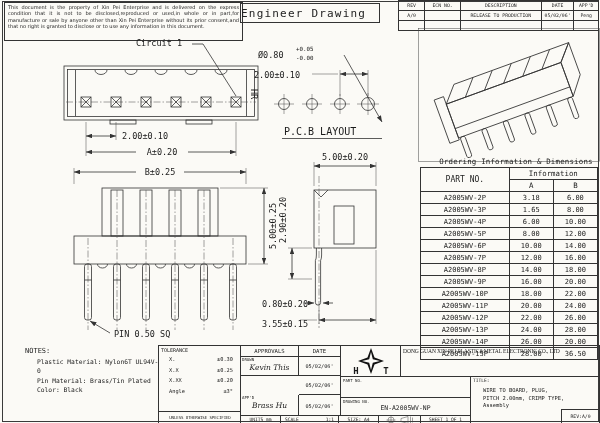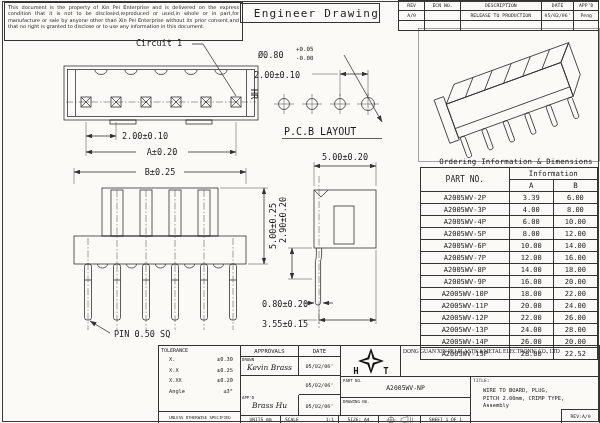--- a/index.html
+++ b/index.html
@@ -4,21 +4,21 @@
 <style>
   html,body{margin:0;padding:0;background:#9a9a9a;}
   .sheet{position:relative;width:600px;height:423px;background:#fbfaf6;overflow:hidden;
          font-family:"DejaVu Sans Mono","Liberation Mono",monospace;color:#222;}
   .frame{position:absolute;left:2px;top:1px;right:1px;bottom:1px;border:1px solid #3a3a3a;}
   .abs{position:absolute;}
   
   .disclaimer{left:4px;top:2px;width:231px;height:35px;border:1px solid #333;padding:1px 3px;
               font-family:"DejaVu Sans",sans-serif;font-size:5px;line-height:6.4px;text-align:justify;color:#1d1d1d;}
   .engtitle{left:240px;top:3px;width:138px;height:18px;border:1px solid #333;
-            font-size:11px;letter-spacing:1.2px;display:flex;align-items:center;justify-content:flex-end;}
+            font-size:11px;letter-spacing:1.2px;display:flex;align-items:center;justify-content:flex-start;}
   table{border-collapse:collapse;}
   .revtbl{left:398px;top:0;width:201px;}
   .revtbl td{border:1px solid #333;text-align:center;font-size:4.8px;padding:0;height:9px;}
   .ordwrap{left:420px;top:156px;width:192px;}
   .ordtitle{font-size:7.4px;text-align:center;height:11px;line-height:11px;letter-spacing:.2px;}
   .ordtbl{width:178px;border:1.4px solid #222;}
   .ordtbl td{border:1px solid #333;text-align:center;font-size:7px;height:11px;padding:0;}
   .ordtbl td.ph{font-size:8px;width:90px;}
   .ordtbl td.dh{font-size:7.4px;}
   .ordtbl td.ab{width:44px;}
@@ -210,26 +210,26 @@
           <tr>
         <td class="ph" rowspan="2">PART NO.</td>
         <td class="dh" colspan="2">Information</td>
       </tr>
       <tr>
         <td class="dh ab">A</td>
         <td class="dh ab">B</td>
       </tr>
       <tr>
             <td>A2005WV-2P</td>
-            <td>3.39</td>
+            <td>3.18</td>
             <td>6.00</td>
           </tr>
       <tr>
             <td>A2005WV-3P</td>
-            <td>4.00</td>
+            <td>1.65</td>
             <td>8.00</td>
           </tr>
       <tr>
             <td>A2005WV-4P</td>
             <td>6.00</td>
             <td>10.00</td>
           </tr>
       <tr>
             <td>A2005WV-5P</td>
             <td>8.00</td>
@@ -276,21 +276,21 @@
             <td>28.00</td>
           </tr>
       <tr>
             <td>A2005WV-14P</td>
             <td>26.00</td>
             <td>20.00</td>
           </tr>
       <tr>
             <td>A2005WV-15P</td>
             <td>28.00</td>
-            <td>22.52</td>
+            <td>36.50</td>
           </tr>
     </tbody>
       </table>
   </div>
 
   <svg class="abs" style="left:50px;top:160px" width="232" height="180" viewBox="0 0 232 180">
     <defs>
       <marker id="aT" markerWidth="9" markerHeight="6" refX="8" refY="3" orient="auto-start-reverse">
         <path d="M0,0L8,3L0,6z" fill="#333"></path>
       </marker>
@@ -361,20 +361,26 @@
     <text x="0" y="161" class="dim" font-size="8">0.80±0.20</text>
     <line x1="42" y1="157" x2="52" y2="157" class="ln" marker-end="url(#aS)"></line>
     <line x1="71" y1="157" x2="61" y2="157" class="ln" marker-end="url(#aS)"></line>
     <text x="0" y="181" class="dim" font-size="8">3.55±0.15</text>
     <line x1="57" y1="162" x2="57" y2="178" class="lt"></line>
     <line x1="114" y1="104" x2="114" y2="178" class="lt"></line>
     <line x1="57" y1="174" x2="114" y2="174" class="ln" marker-start="url(#aS)" marker-end="url(#aS)"></line>
     <line x1="38" y1="174" x2="55" y2="174" class="lt"></line>
   </svg>
 
+  <div class="abs notes">
+    <span class="nh">NOTES:</span>
+    <div>Plastic Material: Nylon6T UL94V-0</div>
+    <div>Pin Material: Brass/Tin Plated</div>
+    <div>Color: Black</div>
+  </div>
 
   <div class="abs tb">
 
     <div class="cell br" style="left:0;top:0;width:82px;height:77px">
       <div class="tol-head">TOLERANCE</div>
       <div class="tolrow">
           <span>X.</span>
           <span>±0.30</span>
         </div>
       <div class="tolrow">
@@ -390,21 +396,21 @@
           <span>±3°</span>
         </div>
       <div class="cell bt tol-foot" style="left:0;bottom:0;width:82px;height:12px">UNLESS OTHERWISE SPECIFIED</div>
     </div>
 
     <div class="cell br bb hdrc" style="left:82px;top:0;width:58px;height:11px">APPROVALS</div>
     <div class="cell br bb hdrc" style="left:140px;top:0;width:42px;height:11px">DATE</div>
 
     <div class="cell br bb" style="left:82px;top:11px;width:58px;height:19px">
       <span class="rolelab">DRAWN</span>
-      <div class="signame">Kevin Brass</div>
+      <div class="signame">Kevin This</div>
     </div>
     <div class="cell br bb datec" style="left:140px;top:11px;width:42px;height:19px">05/02/06'</div>
     <div class="cell br bb datec" style="left:140px;top:30px;width:42px;height:19px">05/02/06'</div>
     <div class="cell br" style="left:82px;top:49px;width:58px;height:21px">
       <span class="rolelab">APP'D</span>
       <div class="signame">Brass Hu</div>
     </div>
     <div class="cell br datec" style="left:140px;top:49px;width:42px;height:21px">05/02/06'</div>
 
     <div class="cell bt strip" style="left:82px;top:69px;width:230px;height:8px">
@@ -437,24 +443,24 @@
         <text x="45" y="28" font-size="9" font-weight="bold" text-anchor="middle">T</text>
       </svg>
     </div>
 
     <div class="cell bb" style="left:242px;top:0;width:198px;height:31px;padding:2px 0 0 2px">
       <div class="en">DONG GUAN XIN PEI PLASTIC&amp;METAL ELECTRONIC CO., LTD</div>
     </div>
 
     <div class="cell br bb" style="left:182px;top:31px;width:130px;height:21px">
       <span class="smalllab">PART NO.</span>
-      <div class="pval">A2005WV-NP</div>
     </div>
     <div class="cell br" style="left:182px;top:52px;width:130px;height:17px">
       <span class="smalllab">DRAWING NO.</span>
+      <div class="pval" style="margin-top:6px">EN-A2005WV-NP</div>
     </div>
 
     <div class="cell" style="left:312px;top:31px;width:128px;height:46px">
       <span class="ttl-lab">TITLE:</span>
       <div class="ttl">
         <div>WIRE TO BOARD, PLUG,</div>
         <div>PITCH 2.00mm, CRIMP TYPE,</div>
         <div>Assembly</div>
       </div>
       <div class="revbox">REV:A/0</div>

